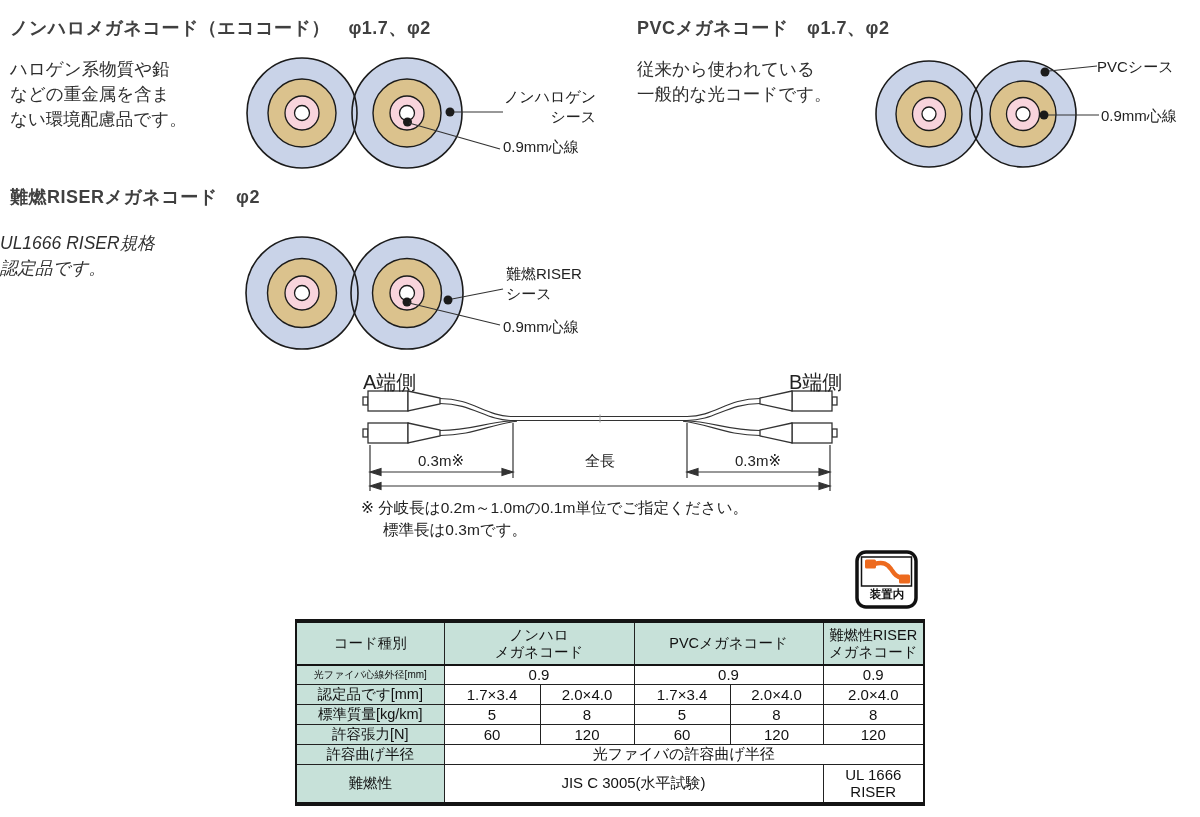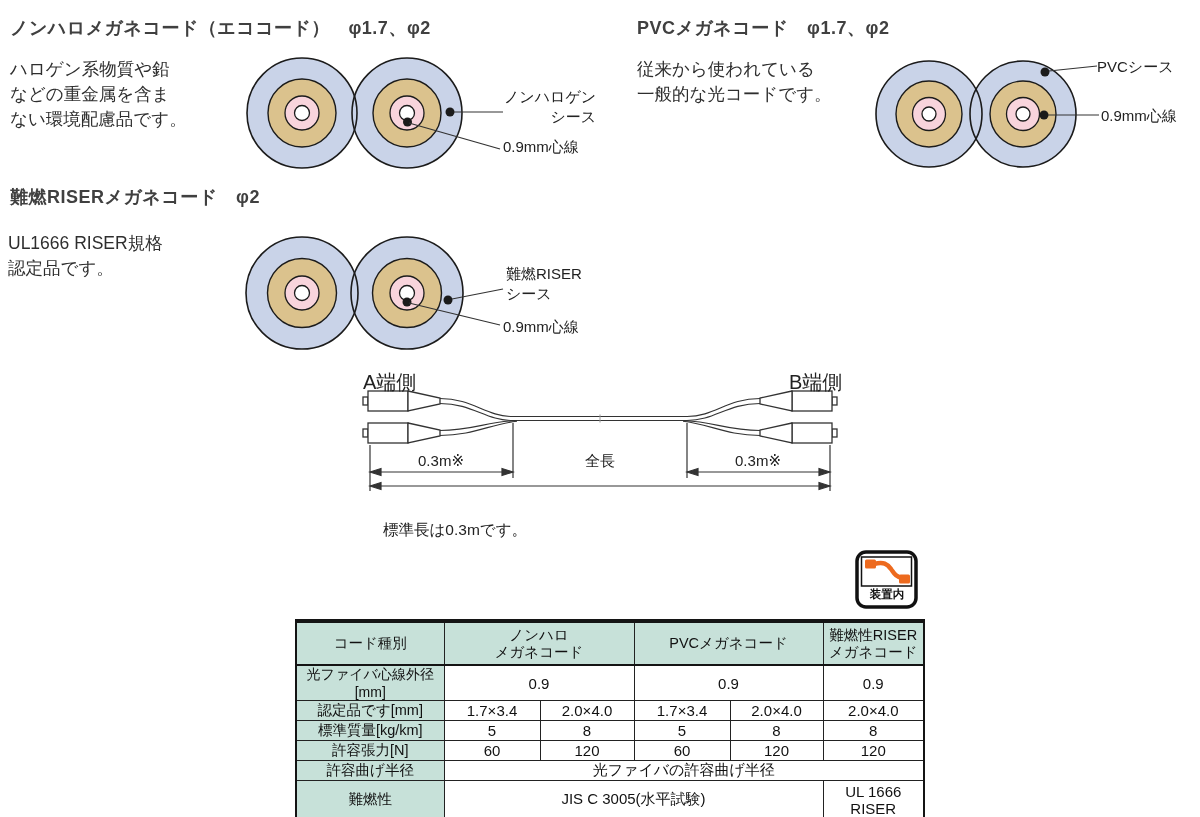--- a/index.html
+++ b/index.html
@@ -33,21 +33,21 @@
     border-top:4px solid #141414; border-bottom:4px solid #141414;
     border-left:2px solid #141414; border-right:2px solid #141414;
   }
   table.spec td {
     border:1px solid #222; text-align:center; vertical-align:middle; padding:0 2px;
   }
   table.spec td.hd {
     background:#C7E1D9; font-size:14.5px; line-height:17px; border-bottom:2px solid #141414;
   }
   table.spec td.rowlab { background:#C7E1D9; font-size:14.5px; }
-  table.spec td.small { font-size:14px; }
+  table.spec td.small { font-size:10px; }
   .preline { white-space:pre-line; }
   svg { display:block; }
 </style>
 </head>
 <body>
 
 <div class="canvas">
 
   <div class="section-heading" style="left:10px; top:16px;">ノンハロメガネコード（エココード）　φ1.7、φ2</div>
   <div class="desc" style="left:10px; top:57px;">
@@ -103,21 +103,21 @@
     </g>
     <circle cx="172" cy="14" r="4.5" fill="#1b1b1b"></circle>
     <line x1="176" y1="13" x2="224" y2="8" stroke="#333" stroke-width="1.2"></line>
     <circle cx="171" cy="57" r="4.5" fill="#1b1b1b"></circle>
     <line x1="175" y1="57" x2="226" y2="57" stroke="#333" stroke-width="1.2"></line>
   </svg>
   <div class="callout" style="left:1097px; top:57px;">PVCシース</div>
   <div class="callout" style="left:1101px; top:106px;">0.9mm心線</div>
 
   <div class="section-heading" style="left:10px; top:185px;">難燃RISERメガネコード　φ2</div>
-  <div class="desc" style="left:8px; top:231px;">
+  <div class="desc" style="left:0; top:231px;font-style:italic;">
     <div>UL1666 RISER規格</div>
     <div>認定品です。</div>
   </div>
 
   <svg class="abs" style="left:240px; top:232px;" width="270" height="125" viewBox="0 0 270 125">
     <g>
       <circle cx="62" cy="61" r="56" fill="#C9D3E8" stroke="none"></circle>
       <circle cx="167" cy="61" r="56" fill="#C9D3E8" stroke="none"></circle>
       <circle cx="62" cy="61" r="56" fill="none" stroke="#1b1b1b" stroke-width="1.6"></circle>
       <circle cx="167" cy="61" r="56" fill="none" stroke="#1b1b1b" stroke-width="1.6"></circle>
@@ -182,20 +182,21 @@
       <polygon points="15,120 26,116.5 26,123.5"></polygon>
       <polygon points="475,120 464,116.5 464,123.5"></polygon>
     </g>
   </svg>
   <div class="end-label" style="left:363px; top:369px;">A端側</div>
   <div class="end-label" style="left:789px; top:369px;">B端側</div>
   <div class="dim-label" style="left:401px; top:452px;">0.3m※</div>
   <div class="dim-label" style="left:560px; top:452px;">全長</div>
   <div class="dim-label" style="left:718px; top:452px;">0.3m※</div>
 
+  <div class="note-line" style="left:361px; top:498px;">※ 分岐長は0.2m～1.0mの0.1m単位でご指定ください。</div>
   <div class="note-line" style="left:383px; top:520px;">標準長は0.3mです。</div>
 
   <svg class="abs" style="left:855px; top:550px;" width="64" height="60" viewBox="0 0 64 60">
     <rect x="2" y="2" width="59" height="55" rx="9" fill="#ffffff" stroke="#111" stroke-width="3.5"></rect>
     <rect x="6.5" y="7" width="50" height="29" fill="#ffffff" stroke="#111" stroke-width="1.5"></rect>
     <g>
       <path d="M19,14 C29,11.5 32,14 36,19 C39,23 40,26.5 48,28.5" fill="none" stroke="#ED6A1E" stroke-width="4.5" stroke-linecap="round"></path>
       <rect x="10" y="9.5" width="11" height="9" rx="1.5" fill="#ED6A1E"></rect>
       <rect x="44" y="24.5" width="11" height="9" rx="1.5" fill="#ED6A1E"></rect>
     </g>

